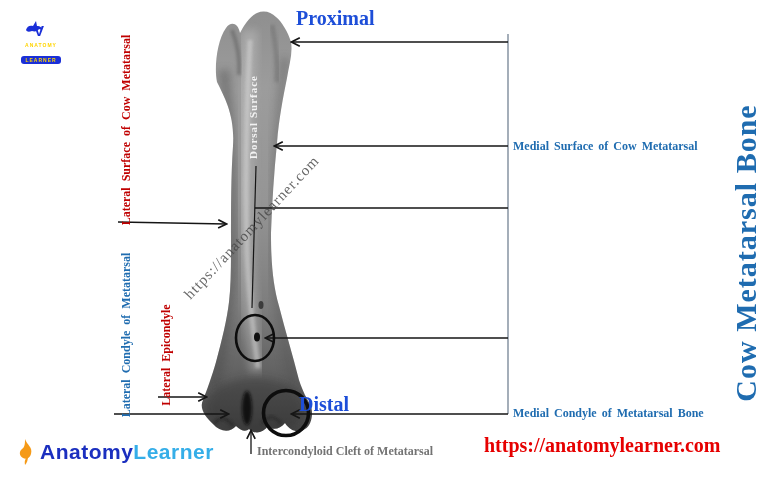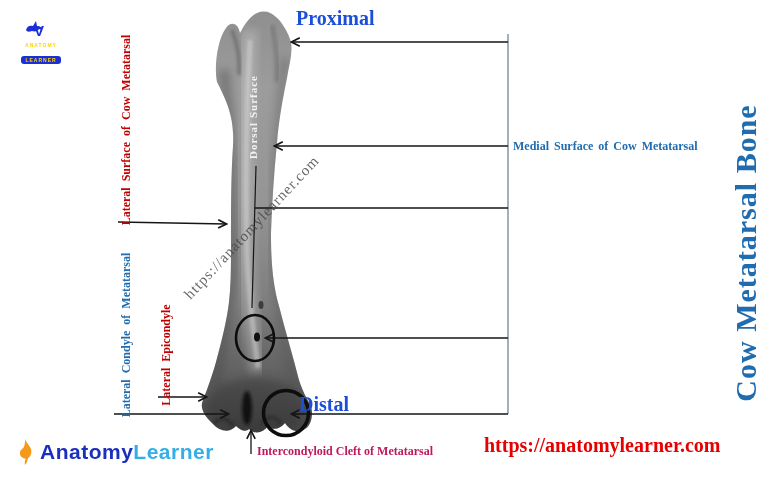--- a/index.html
+++ b/index.html
@@ -22,21 +22,21 @@
   }
   .watermark {
     font-size:15px; color:rgba(70,70,70,0.82); white-space:nowrap;
     transform:rotate(-47deg); transform-origin:center center; letter-spacing:1px;
   }
   .bone-label {
     color:#f2f2f2; font-size:11px; font-weight:bold; letter-spacing:1px;
     white-space:nowrap;
   }
   .url-red { font-size:20px; font-weight:bold; color:#e60000; white-space:nowrap; }
-  .cleft-lbl { color:#be185d; }
+  .cleft-lbl { color:#737373; }
   
   .toplogo { width:46px; text-align:center; font-family:"Liberation Sans", sans-serif; }
   .toplogo .v { color:#1a2fd8; font-weight:bold; font-size:15px; line-height:10px; }
   .toplogo .tiny-yellow {
     color:#ffd400; font-size:5px; font-weight:bold; letter-spacing:1px; line-height:6px;
   }
   .toplogo .pill {
     display:inline-block; background:#1a2fd8; color:#ffd400; font-size:5px;
     font-weight:bold; letter-spacing:1px; border-radius:3px; padding:1px 4px; line-height:6px;
   }
@@ -135,20 +135,21 @@
   <div class="abs orient" style="left:296px;top:7px;">Proximal</div>
   <div class="abs orient" style="left:299px;top:369px;margin-top:24px;">Distal</div>
 
   <div class="abs vert bone-label" style="left:205px;top:111px;width:96px;">Dorsal Surface</div>
 
   <div class="abs vert lbl lbl-red ws3" style="left:30px;top:123px;width:192px;">Lateral Surface of Cow Metatarsal</div>
   <div class="abs vert lbl lbl-blue ws3" style="left:40px;top:328px;width:172px;">Lateral Condyle of Metatarsal</div>
   <div class="abs vert lbl lbl-red ws3" style="left:100px;top:348px;width:132px;">Lateral Epicondyle</div>
 
   <div class="abs lbl lbl-blue ws2" style="left:513px;top:139px;">Medial Surface of Cow Metatarsal</div>
+  <div class="abs lbl lbl-blue ws2" style="left:513px;top:406px;">Medial Condyle of Metatarsal Bone</div>
 
   <div class="abs lbl cleft-lbl" style="left:257px;top:444px;">Intercondyloid Cleft of Metatarsal</div>
   <div class="abs url-red" style="left:484px;top:434px;">https://anatomylearner.com</div>
 
   <div class="abs vert side-title" style="left:585px;top:236px;width:322px;">Cow Metatarsal Bone</div>
 
   <div class="abs watermark" style="left:134px;top:219px;width:236px;text-align:center;">https://anatomylearner.com</div>
 
   <div class="abs toplogo" style="left:18px;top:18px;">
     <div style="position:relative;height:24px;">

